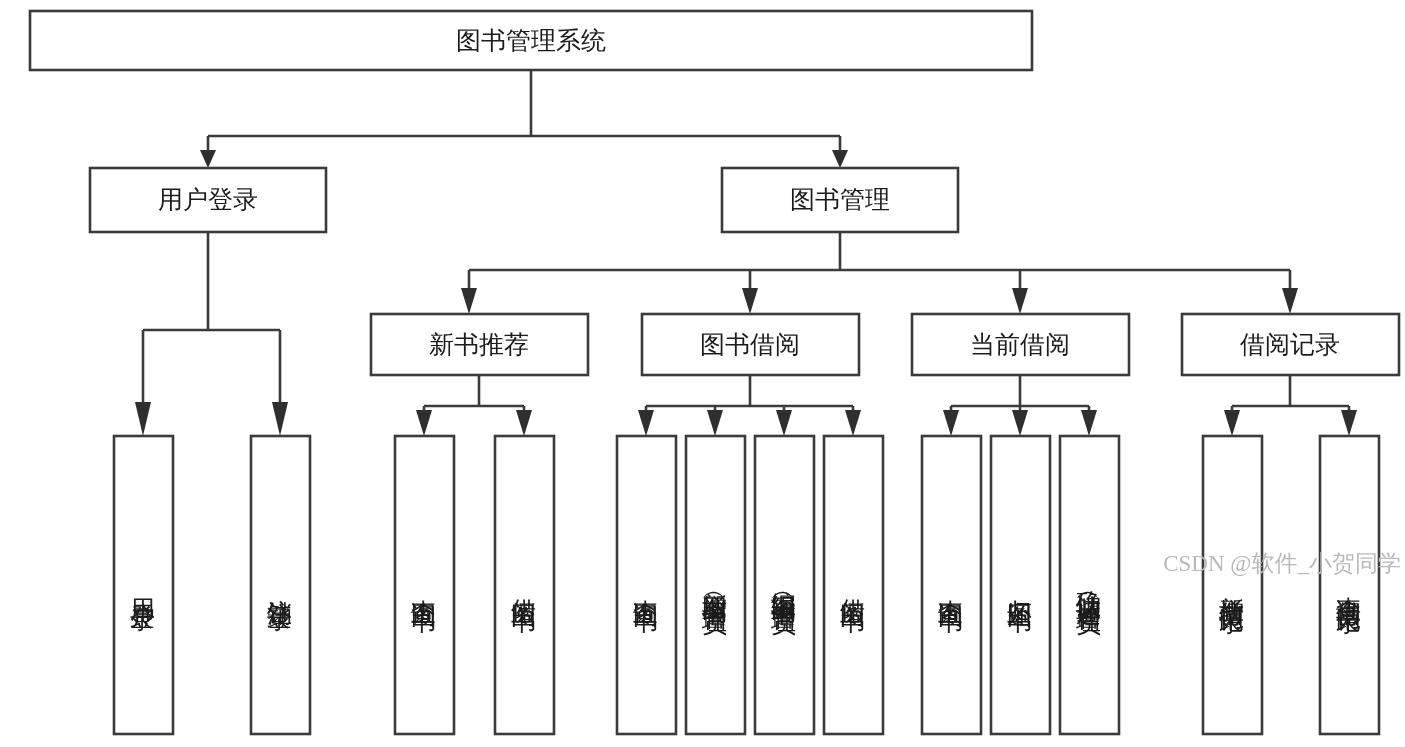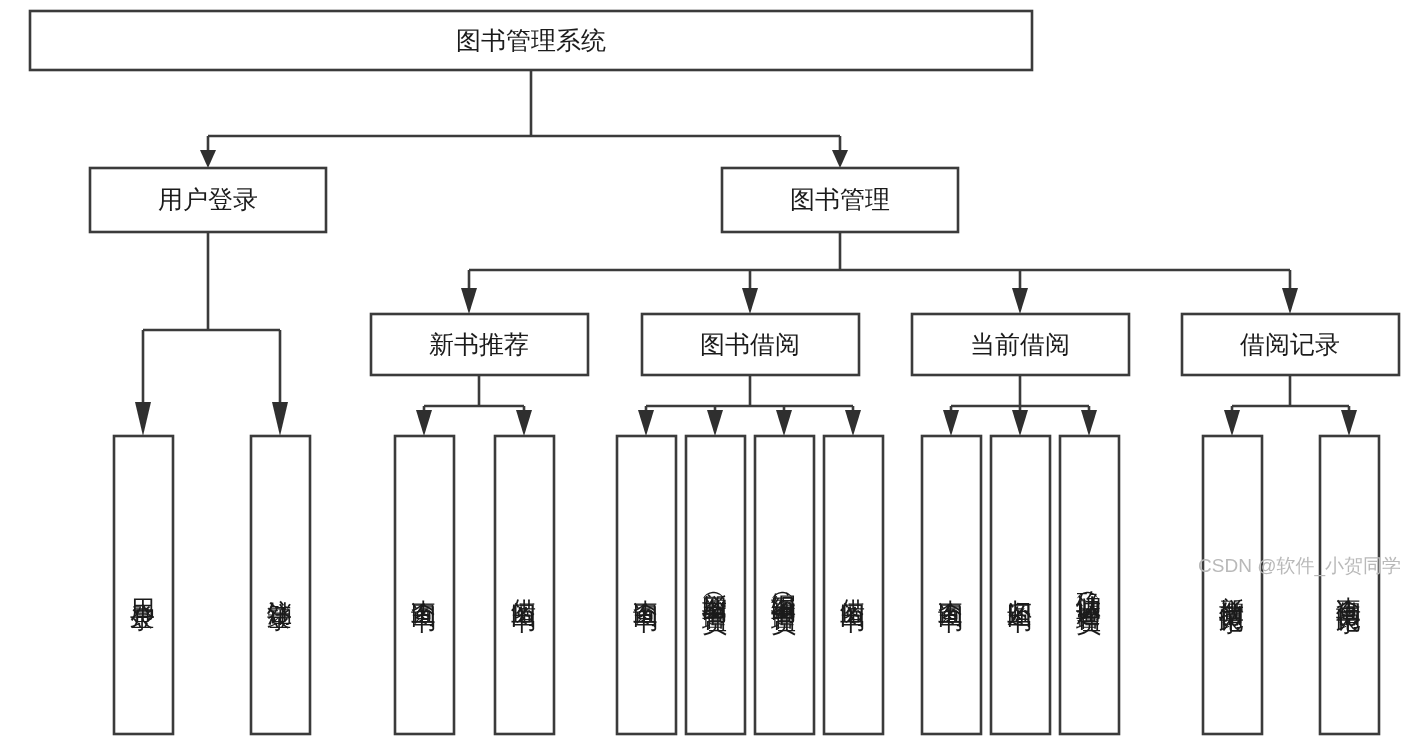--- a/index.html
+++ b/index.html
@@ -53,22 +53,22 @@
     fill: #1b1b1b;
     writing-mode: vertical-rl;
     text-orientation: upright;
     text-anchor: middle;
     letter-spacing: 3px;
   }
   .watermark {
     position: absolute;
     right: 14px;
     bottom: 6px;
-    font-family: Liberation Sans, sans-serif;
-    font-size: 19px;
+    font-family: Liberation Serif, serif;
+    font-size: 23px;
     color: #b9b9b9;
     white-space: nowrap;
     user-select: none;
     pointer-events: none;
   }
 </style>
 </head>
 <body>
 
 <div id="diagram-root">

